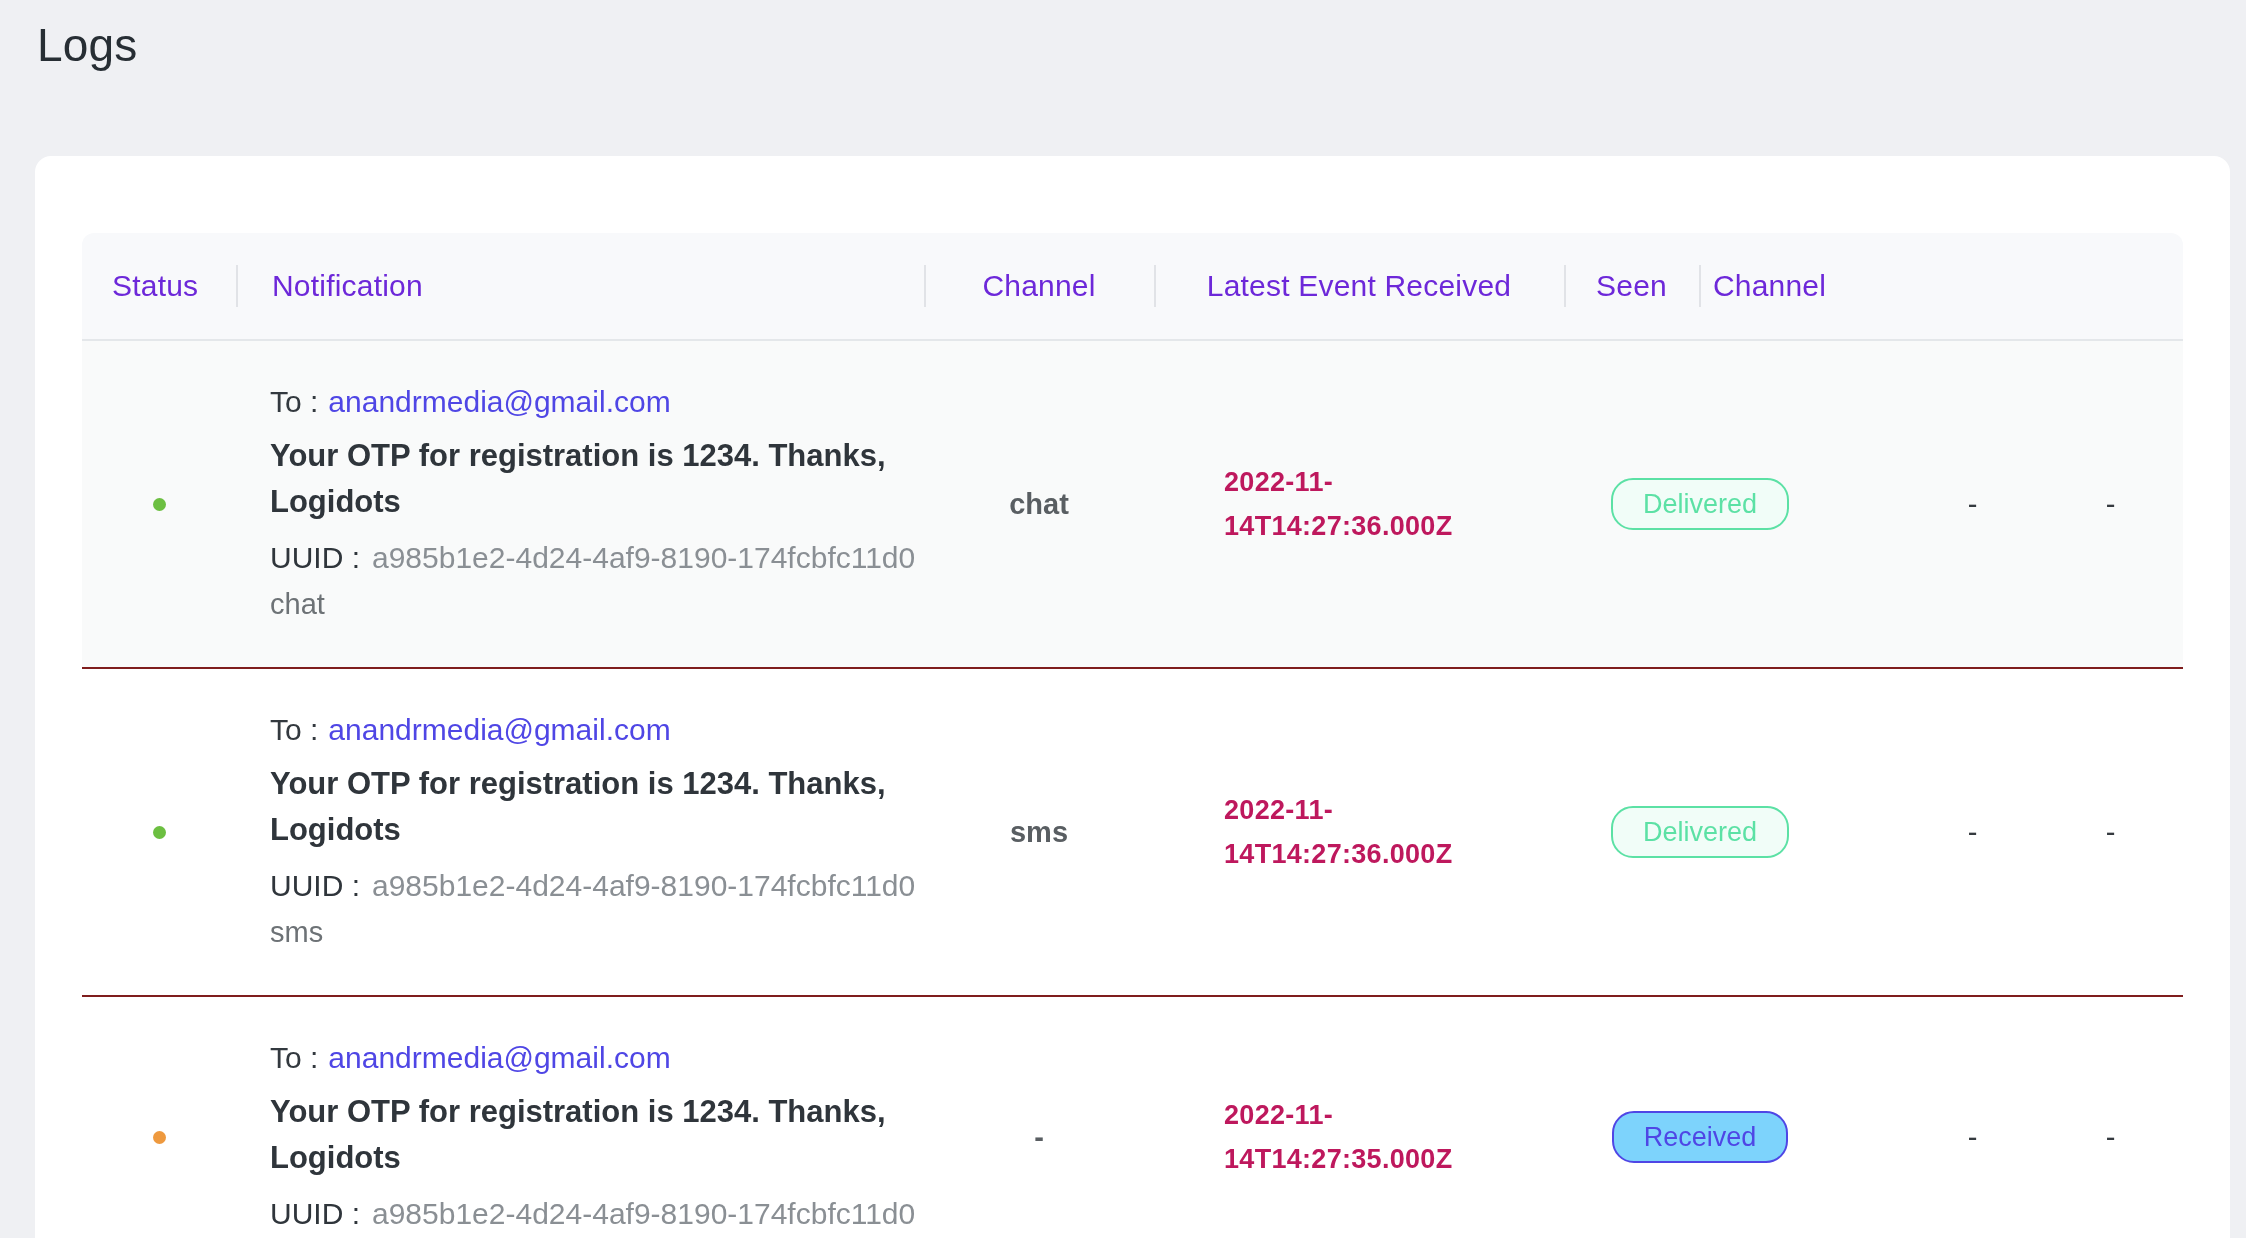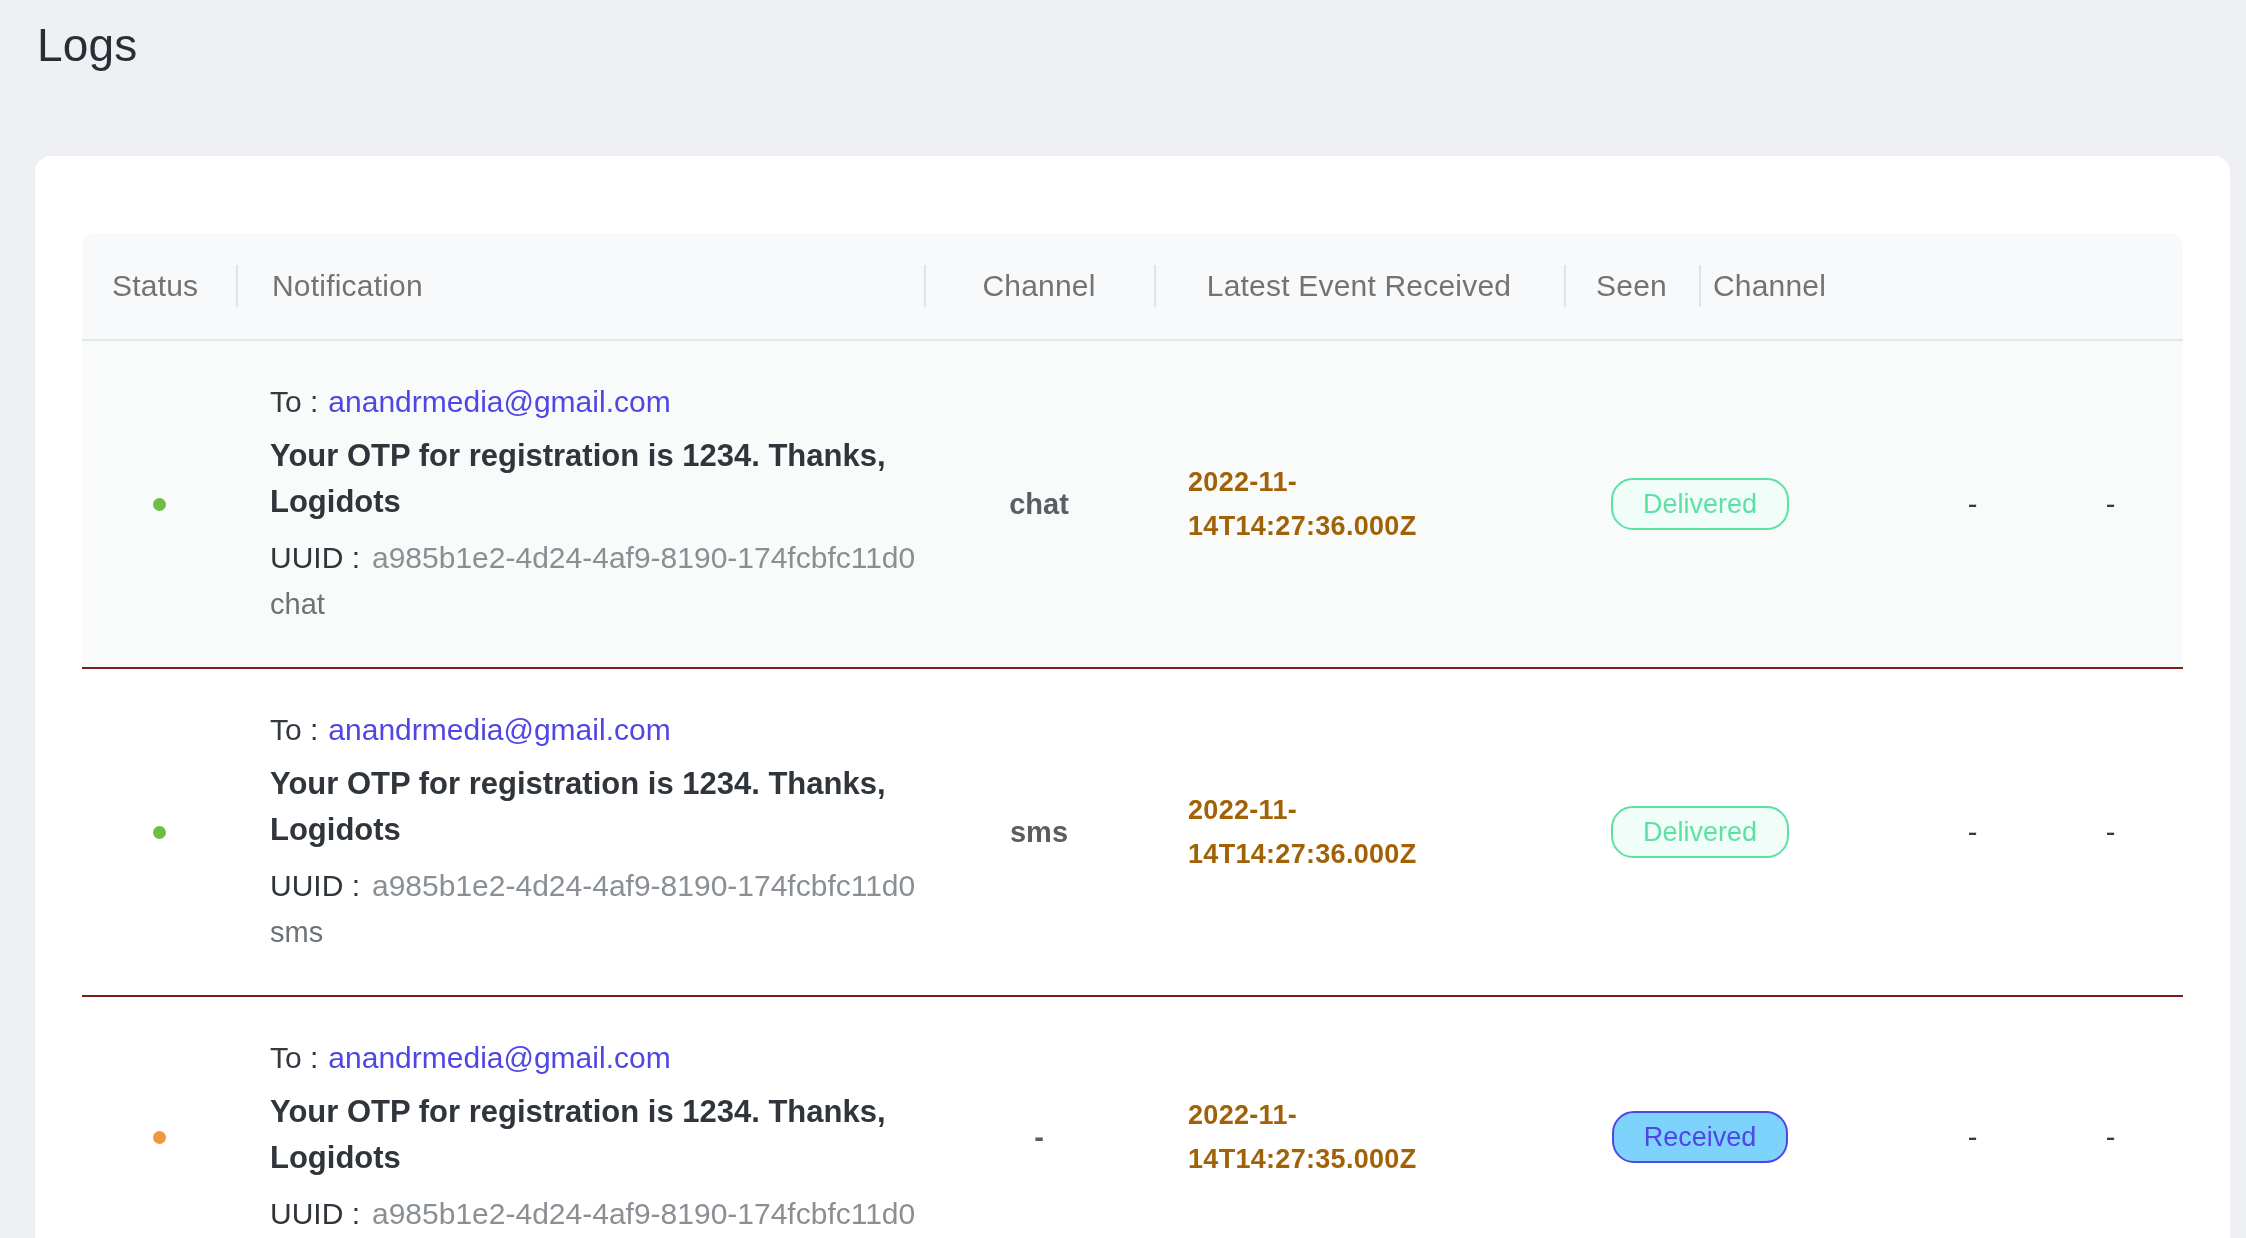--- a/index.html
+++ b/index.html
@@ -33,21 +33,21 @@
   .col-clicked      { width:141px; flex:none; }
 
   
   .thead {
     display:flex; align-items:stretch; height:108px;
     background:#f8f9fb; border-radius:12px 12px 0 0;
     border-bottom:2px solid #e4e7ea;
   }
   .th {
     position:relative; display:flex; align-items:center; justify-content:center;
-    font-size:30px; font-weight:500; color:#737373; letter-spacing:0.2px;
+    font-size:30px; font-weight:500; color:#6d28d9; letter-spacing:0.2px;
   }
   .th + .th::before {
     content:""; position:absolute; left:0; top:32px; bottom:32px;
     width:2px; background:#e1e3e7;
   }
   .th.col-status       { justify-content:flex-start; padding-left:30px; }
   .th.col-notification { justify-content:flex-start; padding-left:36px; }
   .th.col-timestamp    { justify-content:flex-start; padding-left:34px; }
 
   
@@ -76,22 +76,23 @@
   }
   .n-uuid { line-height:46px; margin-top:10px; }
   .uuid-label { color:#2f353b; margin-right:12px; }
   .uuid-value { color:#8a8f94;margin-top:16px; }
   .n-type { line-height:46px; color:#6d7276; font-size:29px; }
 
   .td.col-channel { justify-content:center; color:#595e62; font-weight:600; }
   .td.col-timestamp { padding-left:34px; }
   .ts {
     display:block; max-width:250px;
-    font-weight:700; color:#a16207; font-size:27px; line-height:44px;
+    font-weight:700; color:#be185d; font-size:27px; line-height:44px;
     letter-spacing:0.3px;
+    margin-left:36px;
   }
   .td.col-latest { justify-content:center; }
   .badge {
     display:inline-block; padding:7px 30px; border-radius:22px;
     font-size:27px; line-height:34px; border:2px solid transparent;
   }
   .badge--delivered { color:#5ce1a5; border-color:#5ce1a5; background:#f1fdf8; }
   .badge--received  { color:#4f46e5; border-color:#4f46e5; background:#7dd3fc; }
 
   .td.col-seen, .td.col-clicked { justify-content:center; color:#353a3f; }

